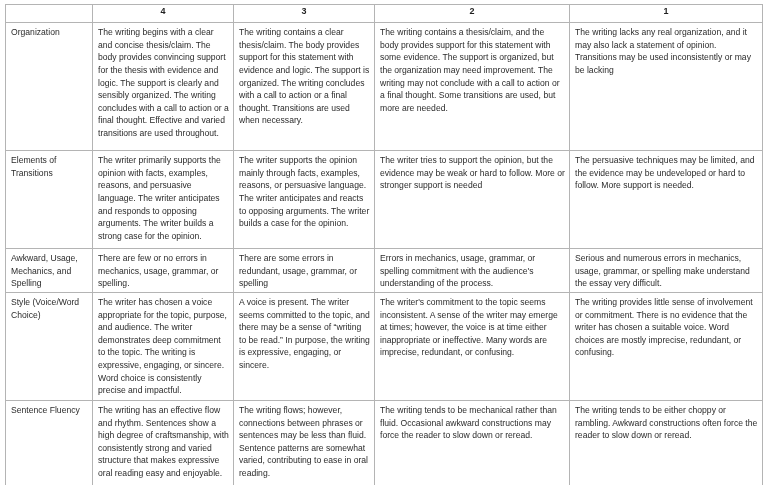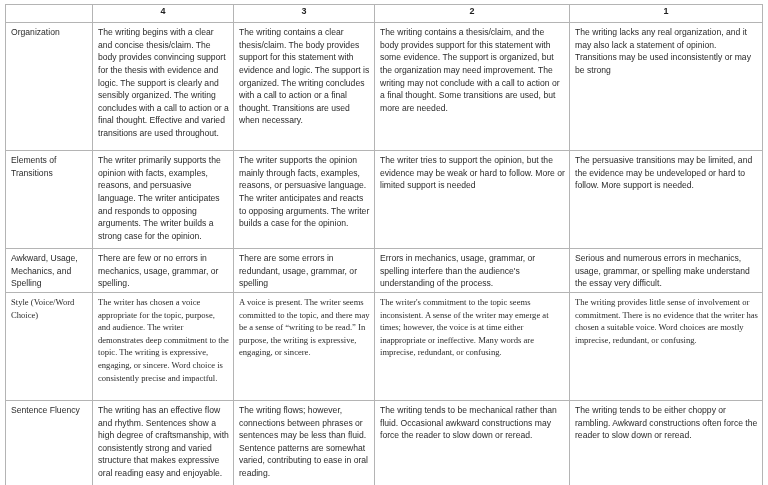--- a/index.html
+++ b/index.html
@@ -60,21 +60,21 @@
     vertical-align: middle;
     font-size: 8.8px;
     line-height: 1.5;
     padding: 3px 3px;
     color: #2b2b2b;
   }
   td.desc { }
   tr.r-org td { height: 122px; }
   tr.r-persuasion td { height: 92px; }
   tr.r-grammar td { height: 36px; }
-  tr.r-style td { height: 102px; font-family: Liberation Serif, serif; }
+  tr.r-style td { height: 102px; }
   tr.r-fluency td { height: 80px; }
 </style>
 </head>
 <body>
 
 <div id="rubric-wrap">
   <table class="rubric">
     <colgroup>
       <col class="c-criterion">
       <col class="c-4">
@@ -90,34 +90,34 @@
         <td class="hdr">2</td>
         <td class="hdr">1</td>
       </tr>
     </thead>
     <tbody>
       <tr class="r-org">
         <td class="criterion">Organization</td>
         <td class="desc">The writing begins with a clear and concise thesis/claim. The body provides convincing support for the thesis with evidence and logic. The support is clearly and sensibly organized. The writing concludes with a call to action or a final thought. Effective and varied transitions are used throughout.</td>
         <td class="desc">The writing contains a clear thesis/claim. The body provides support for this statement with evidence and logic. The support is organized. The writing concludes with a call to action or a final thought. Transitions are used when necessary.</td>
         <td class="desc">The writing contains a thesis/claim, and the body provides support for this statement with some evidence. The support is organized, but the organization may need improvement. The writing may not conclude with a call to action or a final thought. Some transitions are used, but more are needed.</td>
-        <td class="desc">The writing lacks any real organization, and it may also lack a statement of opinion. Transitions may be used inconsistently or may be strong</td>
+        <td class="desc">The writing lacks any real organization, and it may also lack a statement of opinion. Transitions may be used inconsistently or may be lacking</td>
       </tr>
       <tr class="r-persuasion">
         <td class="criterion">Elements of Transitions</td>
         <td class="desc">The writer primarily supports the opinion with facts, examples, reasons, and persuasive language. The writer anticipates and responds to opposing arguments. The writer builds a strong case for the opinion.</td>
         <td class="desc">The writer supports the opinion mainly through facts, examples, reasons, or persuasive language. The writer anticipates and reacts to opposing arguments. The writer builds a case for the opinion.</td>
-        <td class="desc">The writer tries to support the opinion, but the evidence may be weak or hard to follow. More or limited support is needed</td>
-        <td class="desc">The persuasive transitions may be limited, and the evidence may be undeveloped or hard to follow. More support is needed.</td>
+        <td class="desc">The writer tries to support the opinion, but the evidence may be weak or hard to follow. More or stronger support is needed</td>
+        <td class="desc">The persuasive techniques may be limited, and the evidence may be undeveloped or hard to follow. More support is needed.</td>
       </tr>
       <tr class="r-grammar">
         <td class="criterion">Awkward, Usage, Mechanics, and Spelling</td>
         <td class="desc">There are few or no errors in mechanics, usage, grammar, or spelling.</td>
         <td class="desc">There are some errors in redundant, usage, grammar, or spelling</td>
-        <td class="desc">Errors in mechanics, usage, grammar, or spelling interfere than the audience's understanding of the process.</td>
+        <td class="desc">Errors in mechanics, usage, grammar, or spelling commitment with the audience's understanding of the process.</td>
         <td class="desc">Serious and numerous errors in mechanics, usage, grammar, or spelling make understand the essay very difficult.</td>
       </tr>
       <tr class="r-style">
         <td class="criterion">Style (Voice/Word Choice)</td>
         <td class="desc">The writer has chosen a voice appropriate for the topic, purpose, and audience. The writer demonstrates deep commitment to the topic. The writing is expressive, engaging, or sincere. Word choice is consistently precise and impactful.</td>
         <td class="desc">A voice is present. The writer seems committed to the topic, and there may be a sense of “writing to be read.” In purpose, the writing is expressive, engaging, or sincere.</td>
         <td class="desc">The writer's commitment to the topic seems inconsistent. A sense of the writer may emerge at times; however, the voice is at time either inappropriate or ineffective. Many words are imprecise, redundant, or confusing.</td>
         <td class="desc">The writing provides little sense of involvement or commitment. There is no evidence that the writer has chosen a suitable voice. Word choices are mostly imprecise, redundant, or confusing.</td>
       </tr>
       <tr class="r-fluency">

